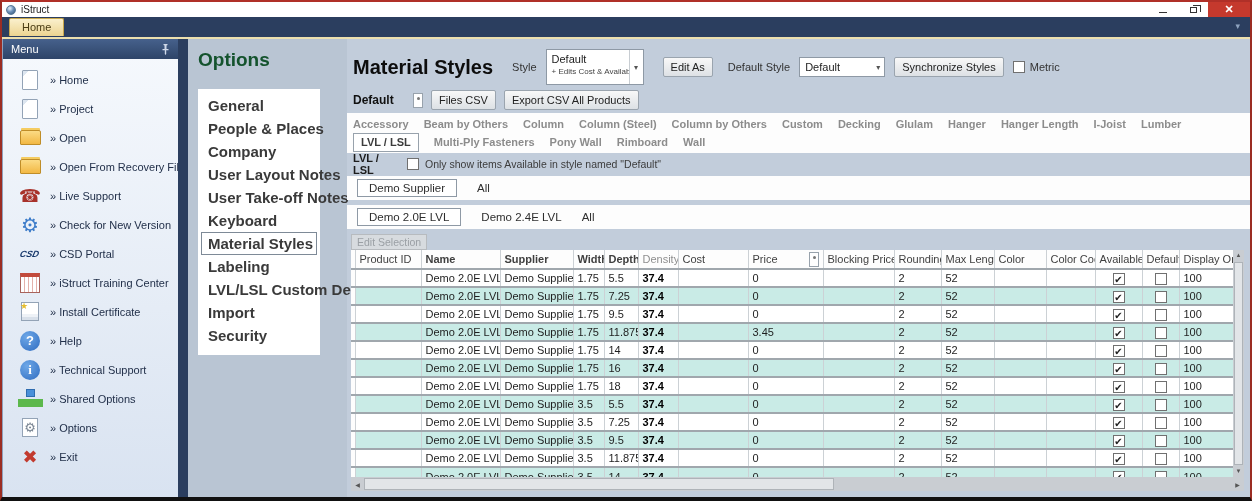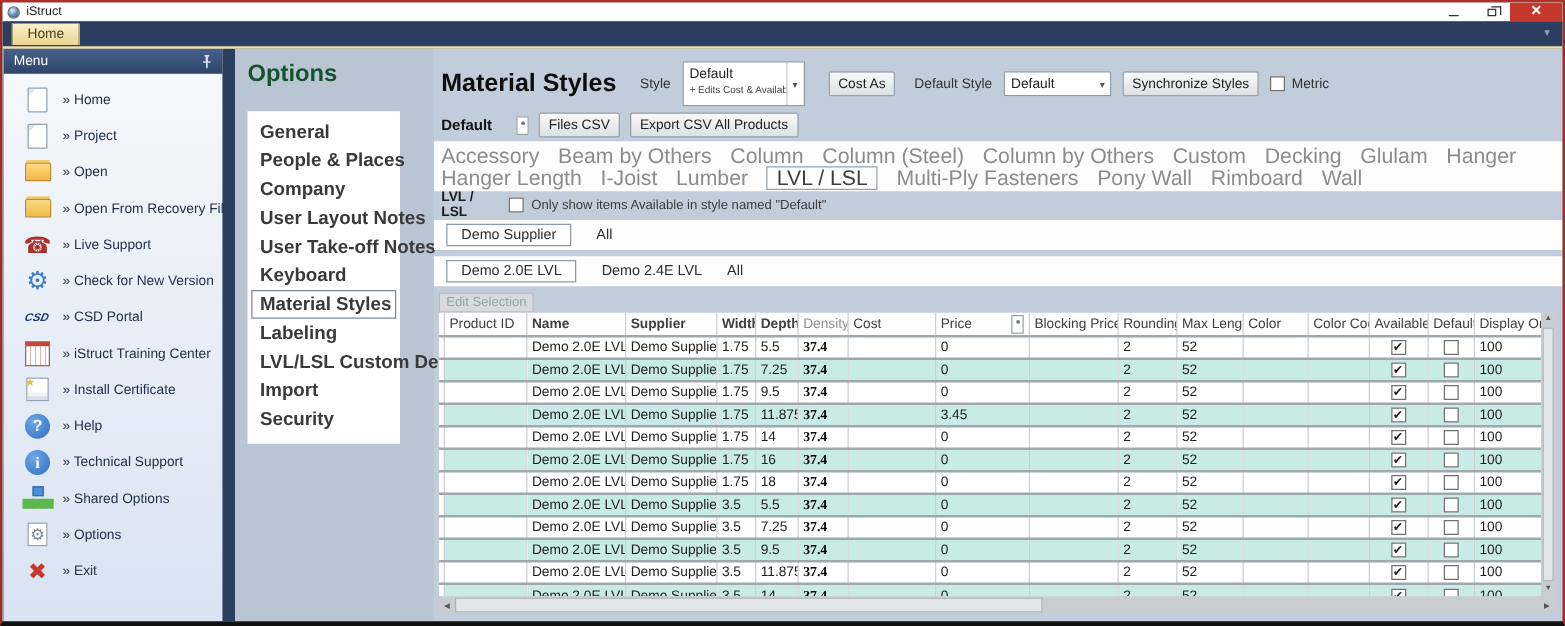--- a/index.html
+++ b/index.html
@@ -80,21 +80,21 @@
     padding:3px 7px; border-radius:2px; white-space:nowrap; cursor:default;}
   .combo-sm { width:86px; height:20px; background:#fff; border:1px solid #8e99a5; display:flex; align-items:center; padding-left:5px; font-size:11px; color:#222;}
   .combo-sm .arrow { margin-left:auto; font-size:8px; color:#555; padding-right:4px;}
   .cb { width:12px; height:12px; background:#fff; border:1px solid #707070; display:inline-block; flex:none; vertical-align:middle;}
   .cb.checked::before { content:"✔"; display:block; font-size:10px; line-height:11px; text-align:center; color:#222;}
   .row2 { display:flex; align-items:center; gap:8px; padding-left:6px; height:26px; }
   .cur-style { font-size:12px; font-weight:bold; color:#111; width:52px;}
   .dot-btn { width:10px; height:15px; background:#fff; border:1px solid #98a2ac; display:inline-block; position:relative; flex:none;}
   .dot-btn::after { content:""; position:absolute; top:3px; left:3px; width:3px; height:3px; background:#777; border-radius:50%;}
   .cat-band { background:#fdfdfd; padding:4px 6px 3px; display:flex; flex-wrap:wrap; column-gap:15px; row-gap:3px; align-items:center; min-height:38px;}
-  .cat { font-size:17px; font-weight:normal; color:#8c8c8c; white-space:nowrap; line-height:15px; cursor:default;}
+  .cat { font-size:11px; font-weight:bold; color:#8c8c8c; white-space:nowrap; line-height:15px; cursor:default;}
   .cat.selected { color:#3c3c3c; border:1px solid #98a2ac; background:#fff; padding:1px 7px; margin:-2px 0;}
   .section-row { display:flex; align-items:center; gap:8px; height:21px; padding-left:6px;}
   .section-label { font-size:11px; font-weight:bold; color:#1c1c1c; width:46px;}
   .filter-label { font-size:10.5px; color:#3c3c3c;}
   .band { background:#fdfdfd; height:24px; display:flex; align-items:center; gap:20px; padding-left:10px; }
   .band.supplier { margin-top:2px;}
   .band.product { margin-top:5px;}
   .band-tab { font-size:11.5px; color:#2e2e2e; white-space:nowrap; cursor:default;}
   .band-tab.selected { border:1px solid #8e99a5; background:#fff; padding:2px 11px;}
   .edit-sel { margin:5px 0 0 4px; align-self:flex-start; background:#d7dbdf; border:1px solid #b7bbbf; color:#9ba0a5; font-size:10.5px; padding:1px 5px;text-align:center;}
@@ -104,21 +104,21 @@
   table { border-collapse:collapse; table-layout:fixed; width:882px; background:#fff;}
   th,td { border-right:1px solid #ccd1d5; overflow:hidden; white-space:nowrap; }
   thead tr { height:19px; }
   tbody tr { height:18px; border-top:2px solid #a0a7ad; background:#fff;}
   tbody tr:nth-child(even) { background:#c9ebe6; }
   .th { font-size:11px; font-weight:normal; color:#3f3f3f; text-align:left; padding:1px 4px; background:#fdfdfd; }
   .th .th-wrap { display:flex; align-items:center; justify-content:space-between;}
   .th.bold { font-weight:bold; }
   .th.muted .th-label { color:#8f8f8f; }
   .td { font-size:11px; color:#1e1e1e; padding:1px 4px; }
-  .td.density { font-weight:bold; color:#000;font-family:Liberation Serif, serif;}
+  .td.density { font-weight:bold; color:#000;}
   .td.cbc { text-align:center; }
   .gutter-h, .td.gutter { background:#fdfdfd; border-right:1px solid #ccd1d5; padding:0;}
   .vscroll { width:11px; height:227px; background:#c9cdd2; display:flex; flex-direction:column; align-items:center; }
   .vscroll .sarrow { height:11px; font-size:6px; color:#555; line-height:11px; }
   .vscroll .vthumb { flex:1; width:9px; background:#e2e5e8; border:1px solid #aeb3b8; margin:1px 0;}
   .hscroll { width:893px; height:14px; margin-left:4px; background:#c9cdd2; display:flex; align-items:center; }
   .hscroll .sarrow { width:13px; text-align:center; font-size:6px; color:#555;}
   .hthumb { width:470px; height:12px; background:#e2e5e8; border:1px solid #aeb3b8; }
   .hspacer { flex:1; }
 </style>
@@ -237,21 +237,21 @@
     <div class="hdr-row">
       <span class="page-title">Material Styles</span>
       <span class="sm-label">Style</span>
       <div class="combo-lg">
         <div class="combo-lg-text">
           <div class="l1">Default</div>
           <div class="l2">+ Edits Cost &amp; Available</div>
         </div>
         <div class="combo-arrow">▾</div>
       </div>
-      <button class="btn" style="margin-left:10px;">Cost As</button>
+      <button class="btn" style="margin-left:10px;">Edit As</button>
       <span class="sm-label" style="margin-left:6px;">Default Style</span>
       <div class="combo-sm">
         <span>Default</span>
         <span class="arrow">▾</span>
       </div>
       <button class="btn">Synchronize Styles</button>
       <span class="cb"></span>
       <span class="sm-label" style="margin-left:-4px;">Metric</span>
     </div>
 

